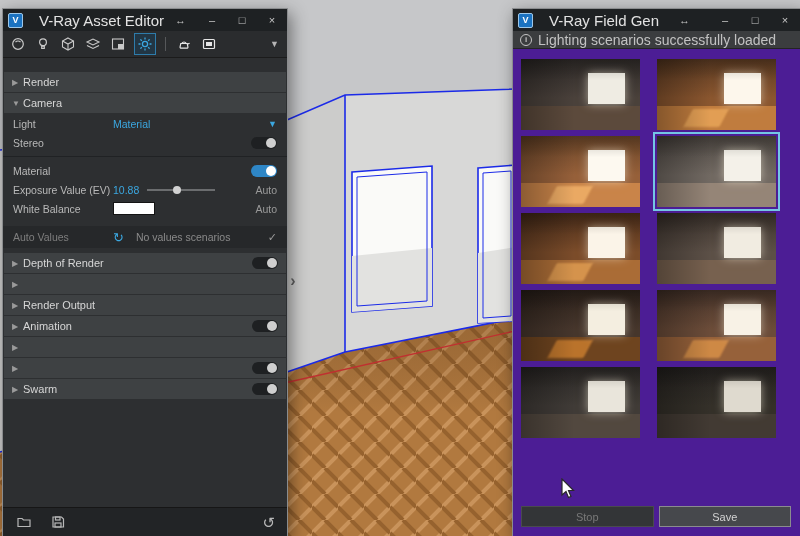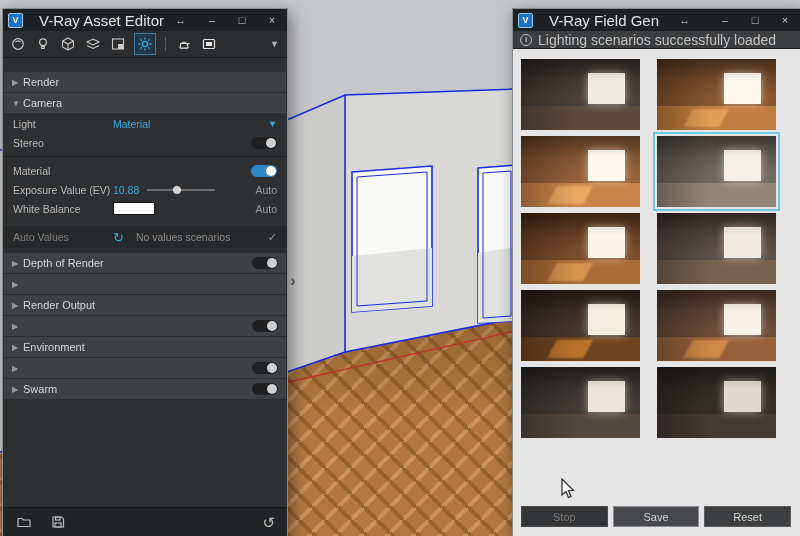--- a/index.html
+++ b/index.html
@@ -67,21 +67,21 @@
 
   .collapse-tab{position:absolute;left:287px;top:268px;width:12px;height:26px;z-index:3;
                 color:#4e4e4e;font-size:16px;line-height:25px;text-align:center;font-weight:bold}
 
   
   .lg-status{height:17px;background:#3b3d3f;border-bottom:1px solid #242424;display:flex;
              align-items:center;padding:0 7px;gap:6px;flex:0 0 auto}
   .info-ic{width:10px;height:10px;border-radius:50%;border:1px solid #c4c4c4;color:#c4c4c4;
            font-size:8px;line-height:10px;text-align:center;font-weight:bold;flex:0 0 auto}
   .lg-status-text{color:#c2c2c2;font-size:14px}
-  .lg-content{flex:1;position:relative;background:#e5e5e5;overflow:hidden}
+  .lg-content{flex:1;position:relative;background:#4c1d95;overflow:hidden}
   .thumb-grid{position:absolute;left:8px;top:10px;display:grid;grid-template-columns:119px 119px;gap:6px 17px}
   .thumb{width:119px;height:71px;position:relative;overflow:hidden}
   .thumb.selected{outline:2px solid #74c6e4;outline-offset:2px}
   .t-wall{position:absolute;left:0;top:0;right:0;bottom:0}
   .t-floor{position:absolute;left:0;right:0;bottom:0;height:34%}
   .t-window{position:absolute;left:56%;top:20%;width:31%;height:44%;box-shadow:0 0 9px rgba(255,248,225,.55)}
   .t-patch{position:absolute;left:26%;bottom:3%;width:30%;height:26%;transform:skewX(-28deg);opacity:.85;filter:blur(1px)}
   .t-shade{position:absolute;left:0;top:0;right:0;bottom:0;
            background:linear-gradient(90deg,rgba(0,0,0,.30),rgba(0,0,0,0) 45%),
                       linear-gradient(180deg,rgba(0,0,0,.22),rgba(0,0,0,0) 30%)}
@@ -253,25 +253,25 @@
     </div>
     <div class="sec">
       <span class="caret">▶</span>
     </div>
     <div class="sec">
       <span class="caret">▶</span>
       <span class="sec-label">Render Output</span>
     </div>
     <div class="sec">
       <span class="caret">▶</span>
+      <span class="sec-label">Animation</span>
       <span class="toggle"></span>
     </div>
     <div class="sec">
       <span class="caret">▶</span>
-      <span class="sec-label">Environment</span>
     </div>
     <div class="sec">
       <span class="caret">▶</span>
       <span class="toggle"></span>
     </div>
     <div class="sec">
       <span class="caret">▶</span>
       <span class="sec-label">Swarm</span>
       <span class="toggle"></span>
     </div>
@@ -377,20 +377,19 @@
         <div class="thumb">
           <div class="t-wall" style="background: linear-gradient(rgb(38, 35, 33) 0%, rgb(52, 48, 41) 55%, rgb(52, 48, 41) 100%);"></div>
           <div class="t-floor" style="background: rgb(66, 58, 51);"></div>
           <div class="t-window" style="background: rgb(223, 218, 207);"></div>
           <div class="t-shade"></div>
         </div>
       </div>
     <div class="lg-footer">
       <div class="btn disabled">Stop</div>
       <div class="btn primary">Save</div>
-      <div class="btn">Reset</div>
     </div>
   </div>
 </div>
 
 <svg class="mouse-cursor" width="16" height="22" viewBox="0 0 16 22">
   <path d="M2 1 L2 17 L6 13.5 L8.5 19.5 L11 18.4 L8.5 12.5 L13.5 12.5 Z" fill="#ffffff" stroke="#2a2a2a" stroke-width="1.2"></path>
 </svg>
 
 </body></html>

